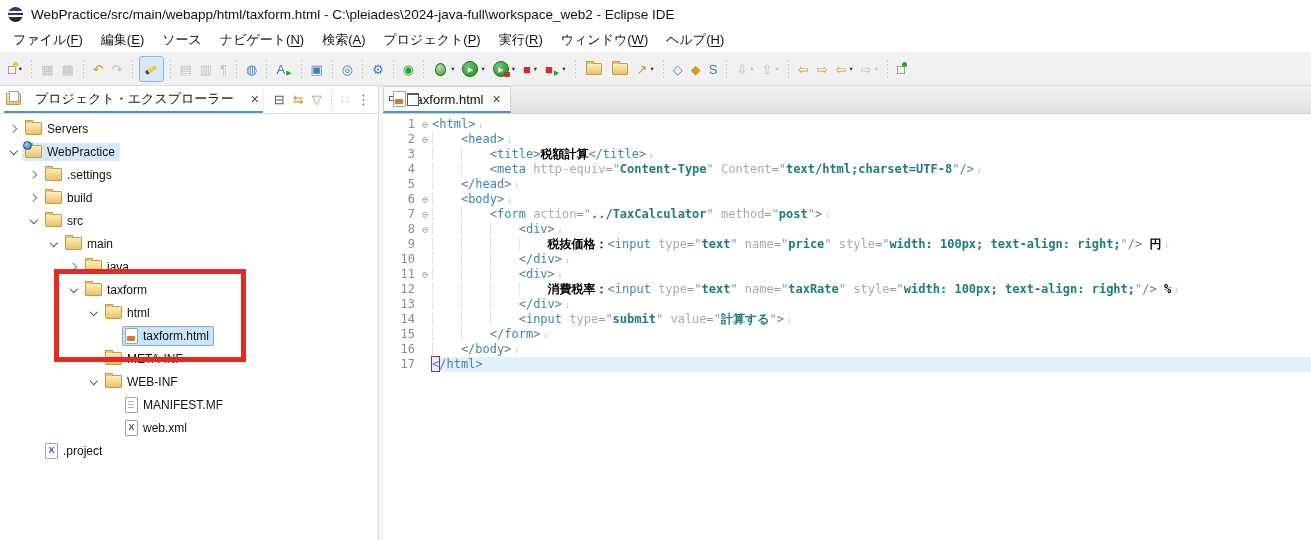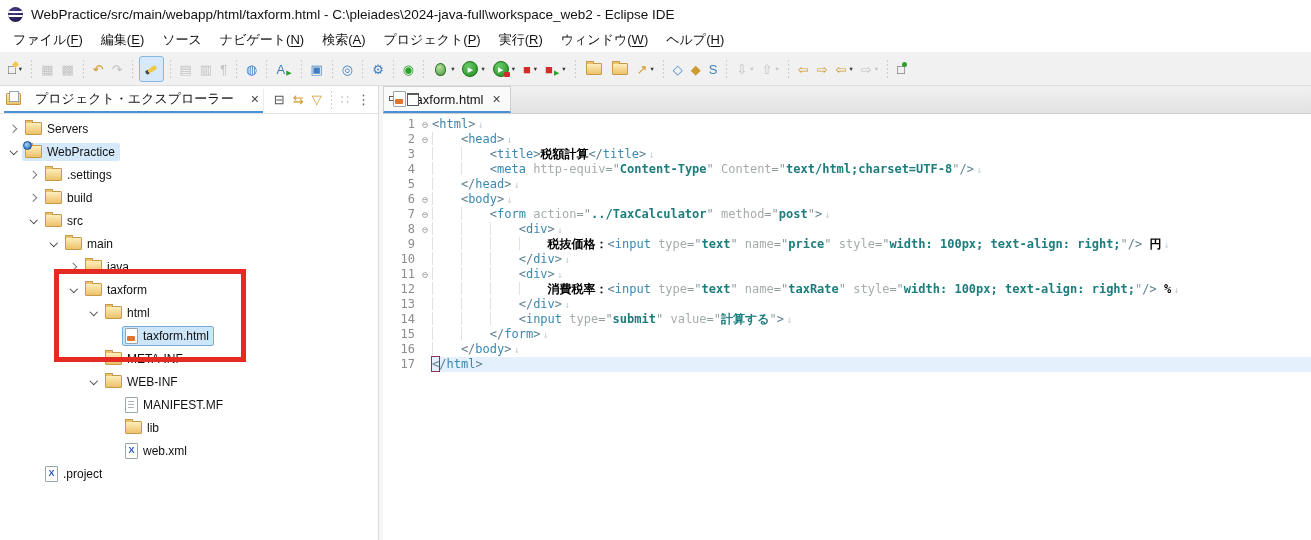--- a/index.html
+++ b/index.html
@@ -379,27 +379,20 @@
         <div class="trow" style="padding-left: 106px;">
           <span class="exp"></span>
           <span class="titem">
             <span class="ticon ic-txt"></span>
             <span class="tlabel">MANIFEST.MF</span>
           </span>
         </div>
         <div class="trow" style="padding-left: 106px;">
           <span class="exp"></span>
           <span class="titem">
-            <span class="ticon ic-folder"></span>
-            <span class="tlabel">lib</span>
-          </span>
-        </div>
-        <div class="trow" style="padding-left: 106px;">
-          <span class="exp"></span>
-          <span class="titem">
             <span class="ticon ic-xml"></span>
             <span class="tlabel">web.xml</span>
           </span>
         </div>
         <div class="trow" style="padding-left: 26px;">
           <span class="exp"></span>
           <span class="titem">
             <span class="ticon ic-xml"></span>
             <span class="tlabel">.project</span>
           </span>

